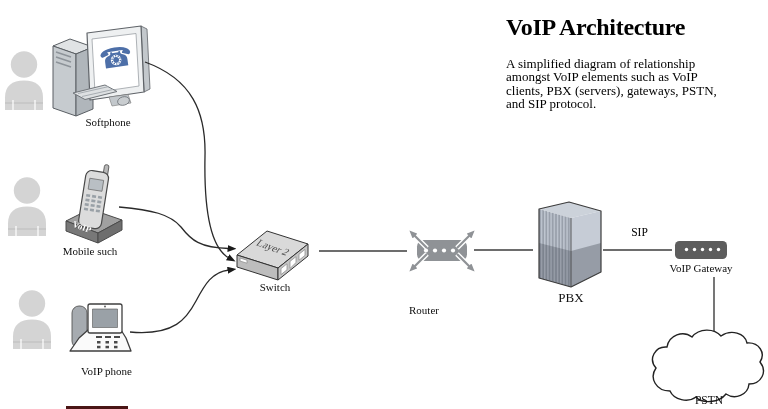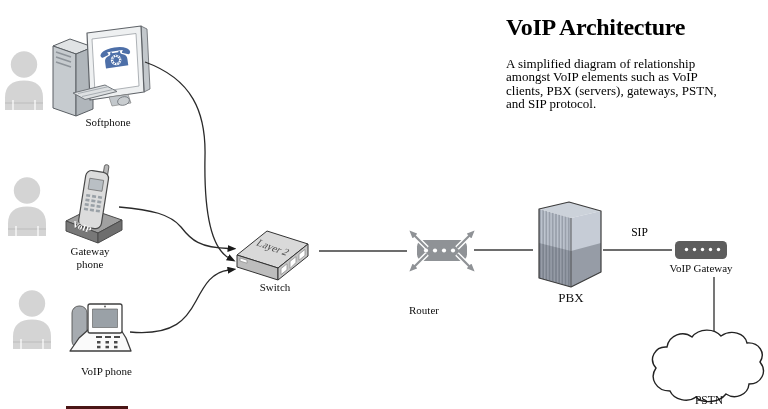--- a/index.html
+++ b/index.html
@@ -211,21 +211,21 @@
 <div class="desc">A simplified diagram of relationship
 amongst VoIP elements such as VoIP
 clients, PBX (servers), gateways, PSTN,
 and SIP protocol.</div>
 
 <div class="phone-glyph">☎</div>
 <div class="cradle-voip">VoIP</div>
 <div class="layer2">Layer 2</div>
 
 <div class="lbl" style="left:78px;top:116px;width:60px;">Softphone</div>
-<div class="lbl" style="left:57px;top:245px;width:66px;">Gateway phone</div>
+<div class="lbl" style="left:57px;top:245px;width:66px;">Mobile such</div>
 <div class="lbl" style="left:68px;top:365px;width:64px;text-align:right;">VoIP phone</div>
 <div class="lbl" style="left:247px;top:281px;width:56px;">Switch</div>
 <div class="lbl" style="left:396px;top:277px;width:56px;margin-top:27px;">Router</div>
 <div class="lbl" style="left:550px;top:291px;width:42px;font-size:13px;">PBX</div>
 <div class="sip">SIP</div>
 <div class="lbl" style="left:662px;top:262px;width:78px;">VoIP Gateway</div>
 <div class="lbl" style="left:679px;top:362px;width:60px;font-size:11.5px;margin-top:32px;">PSTN</div>
 
 <div class="crop-bar"></div>
 

